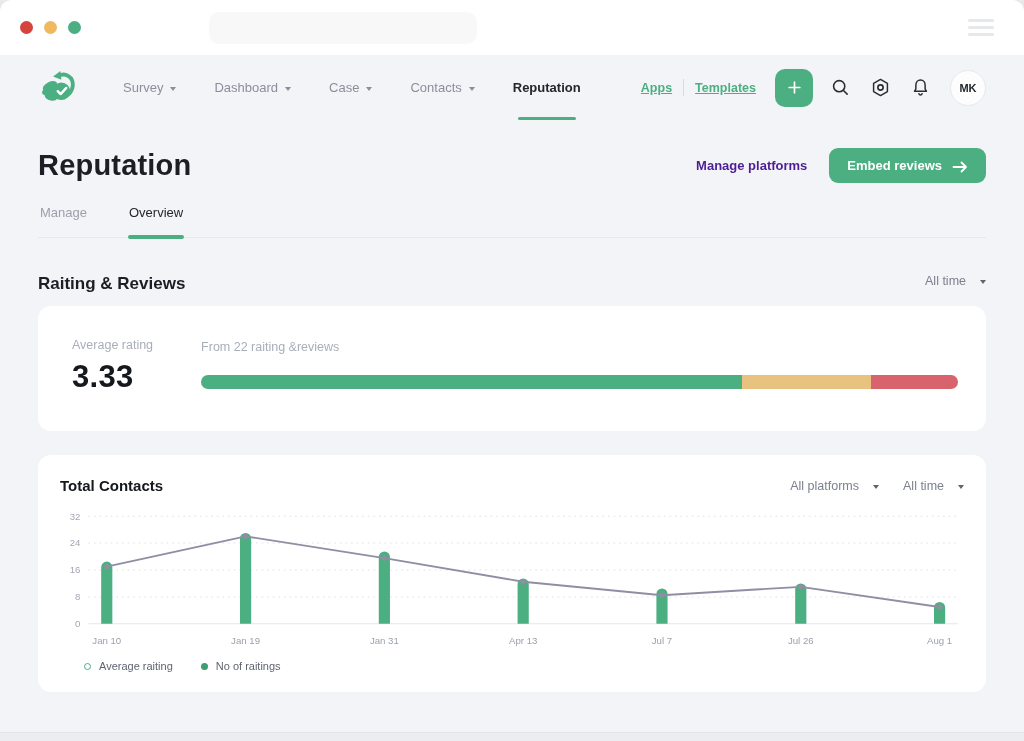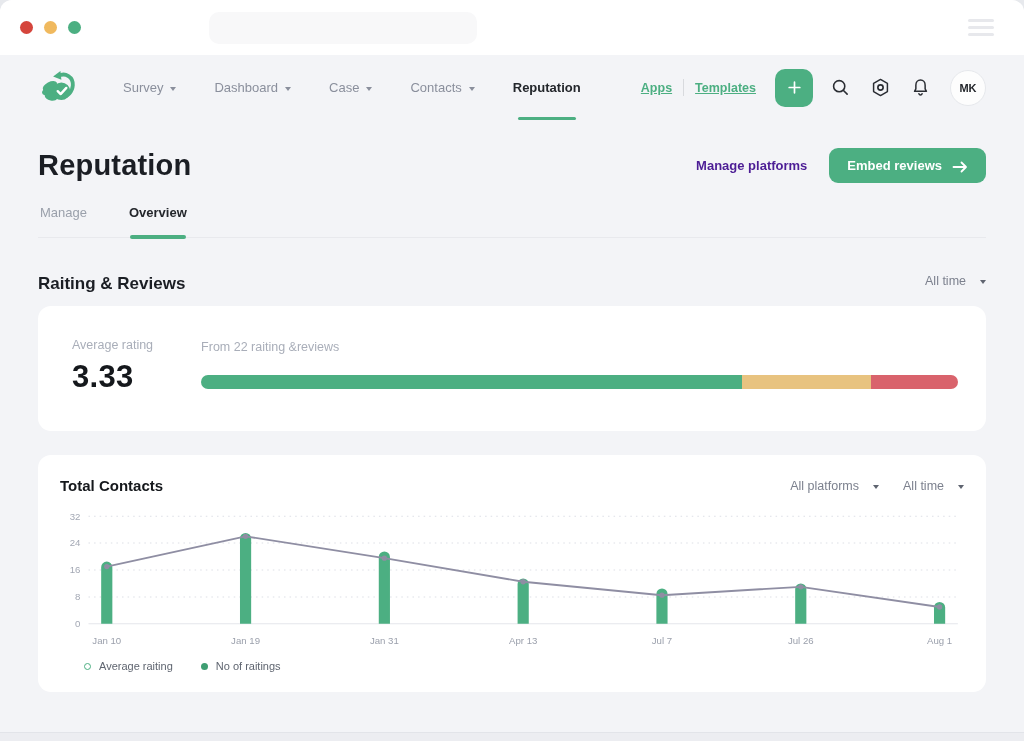--- a/index.html
+++ b/index.html
@@ -110,21 +110,21 @@
   .tabs {
     margin-top: 12px;
     display: flex; gap: 38px;
     border-bottom: 1px solid #e8e9ed;
   }
   .tab {
     position: relative;
     padding: 10px 2px 17px;
     font-size: 13px; color: #9aa0ab; cursor: pointer;
   }
-  .tab.active { color: #23262b; font-weight: 700; }
+  .tab.active { color: #23262b; font-weight: 400; }
   .tab-underline {
     position: absolute; bottom: -2px; left: 50%;
     transform: translateX(-50%);
     width: 56px; height: 4px; border-radius: 3px;
     background: #4caf82;
   }
 
   .section-row {
     margin-top: 36px;
     display: flex; align-items: flex-start; justify-content: space-between;

